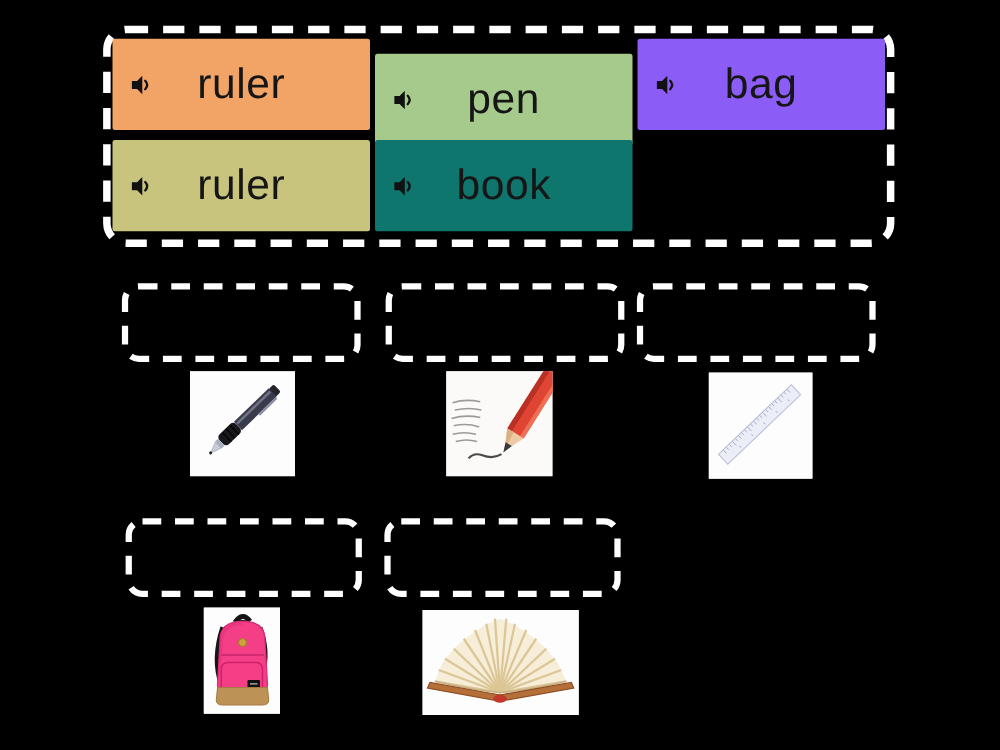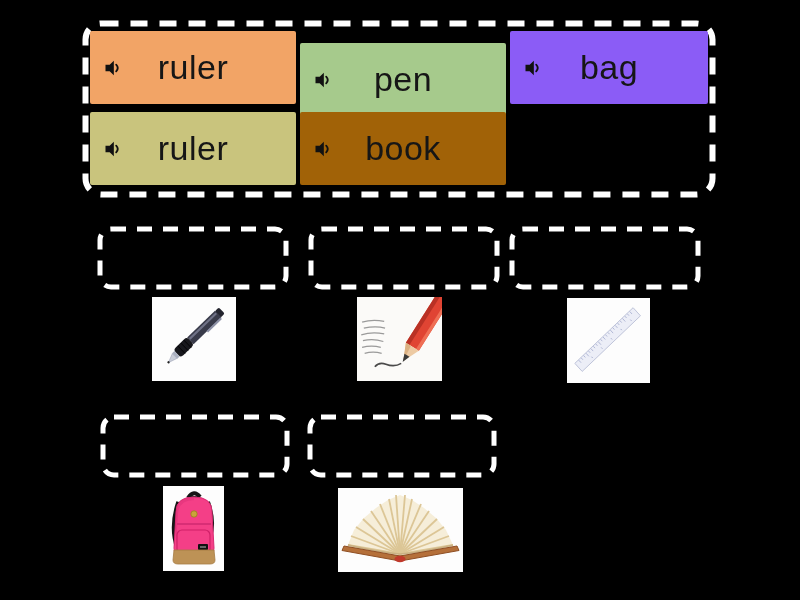--- a/index.html
+++ b/index.html
@@ -60,21 +60,21 @@
   <div class="tile" style="left: 90px; top: 112px; width: 206px; height: 73px; background-color: rgb(201, 196, 125);">
     <span class="spk">
       <svg viewBox="0 0 24 24" width="20" height="20">
           <polygon points="3,8.2 8,8.2 13,3.2 13,20.8 8,15.8 3,15.8" fill="#111"></polygon>
           <path d="M15.8,8 Q19.6,12 15.8,16" fill="none" stroke="#111" stroke-width="2.2" stroke-linecap="round"></path>
         </svg>
     </span>
     <span class="lbl">ruler</span>
   </div>
 
-  <div class="tile" style="left: 300px; top: 112px; width: 206px; height: 73px; background-color: #a16207;">
+  <div class="tile" style="left: 300px; top: 112px; width: 206px; height: 73px; background-color: #0f766e;">
     <span class="spk">
       <svg viewBox="0 0 24 24" width="20" height="20">
           <polygon points="3,8.2 8,8.2 13,3.2 13,20.8 8,15.8 3,15.8" fill="#111"></polygon>
           <path d="M15.8,8 Q19.6,12 15.8,16" fill="none" stroke="#111" stroke-width="2.2" stroke-linecap="round"></path>
         </svg>
     </span>
     <span class="lbl">book</span>
   </div>
 
   <div class="zone" style="left:97px;top:226px">

